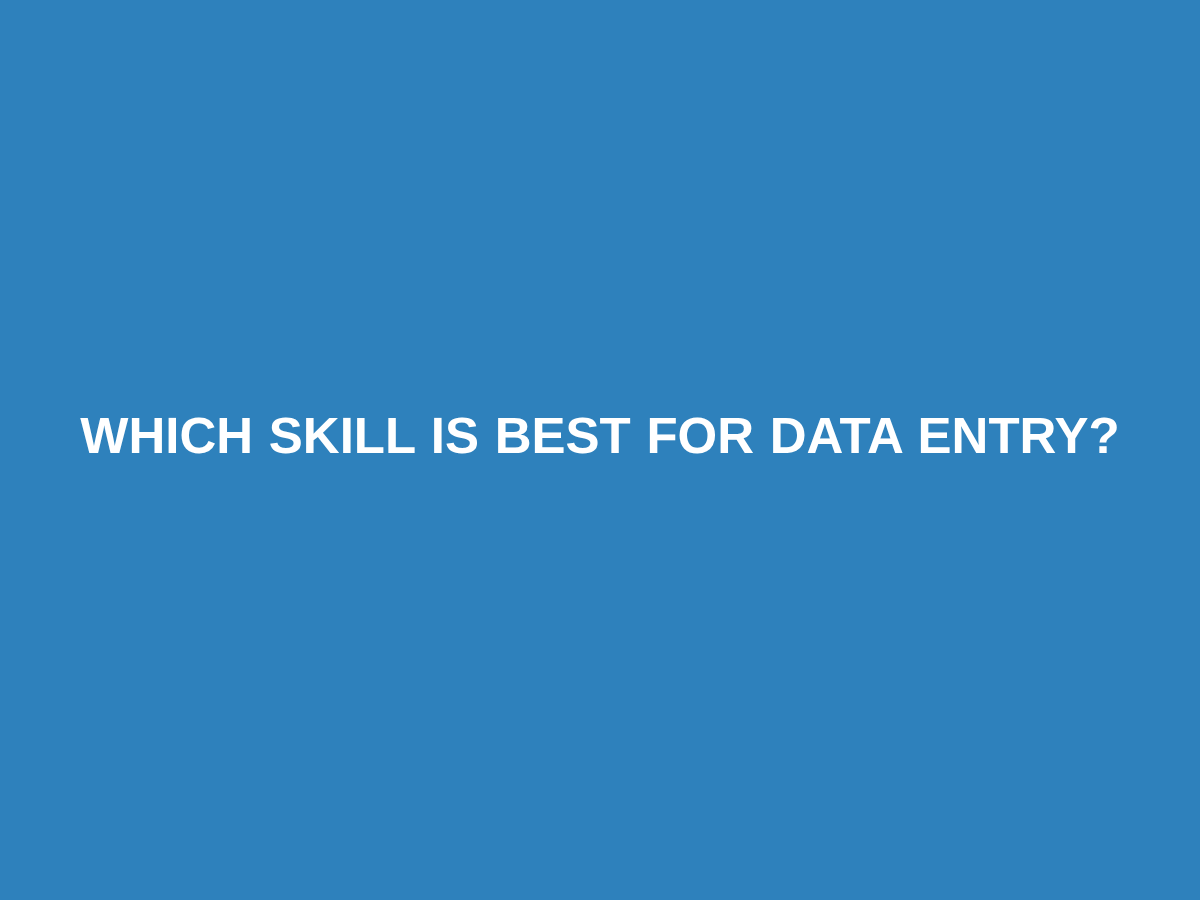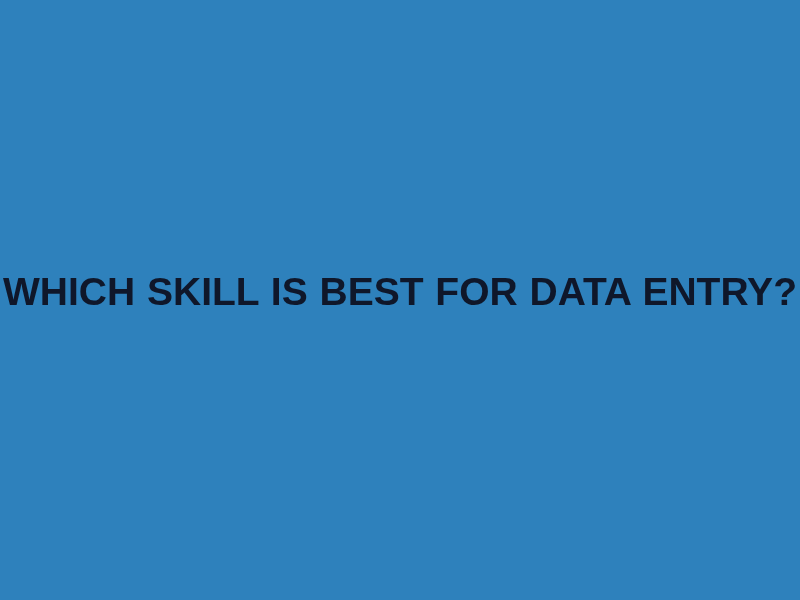--- a/index.html
+++ b/index.html
@@ -30,23 +30,23 @@
   
   .title-block {
     width: 100%;
     text-align: center;
     transform: translateY(-8px);
   }
 
   .headline {
     margin: 0;
     padding: 0;
-    color: #0f172a;
+    color: #ffffff;
     font-family: "Liberation Sans", sans-serif;
-    font-size: 39px;
+    font-size: 34px;
     font-weight: bold;
     line-height: 1.1;
     letter-spacing: 0;
     word-spacing: 1px;
     text-transform: uppercase;
     white-space: nowrap;
     -webkit-font-smoothing: antialiased;
   }
 </style>
 </head>

